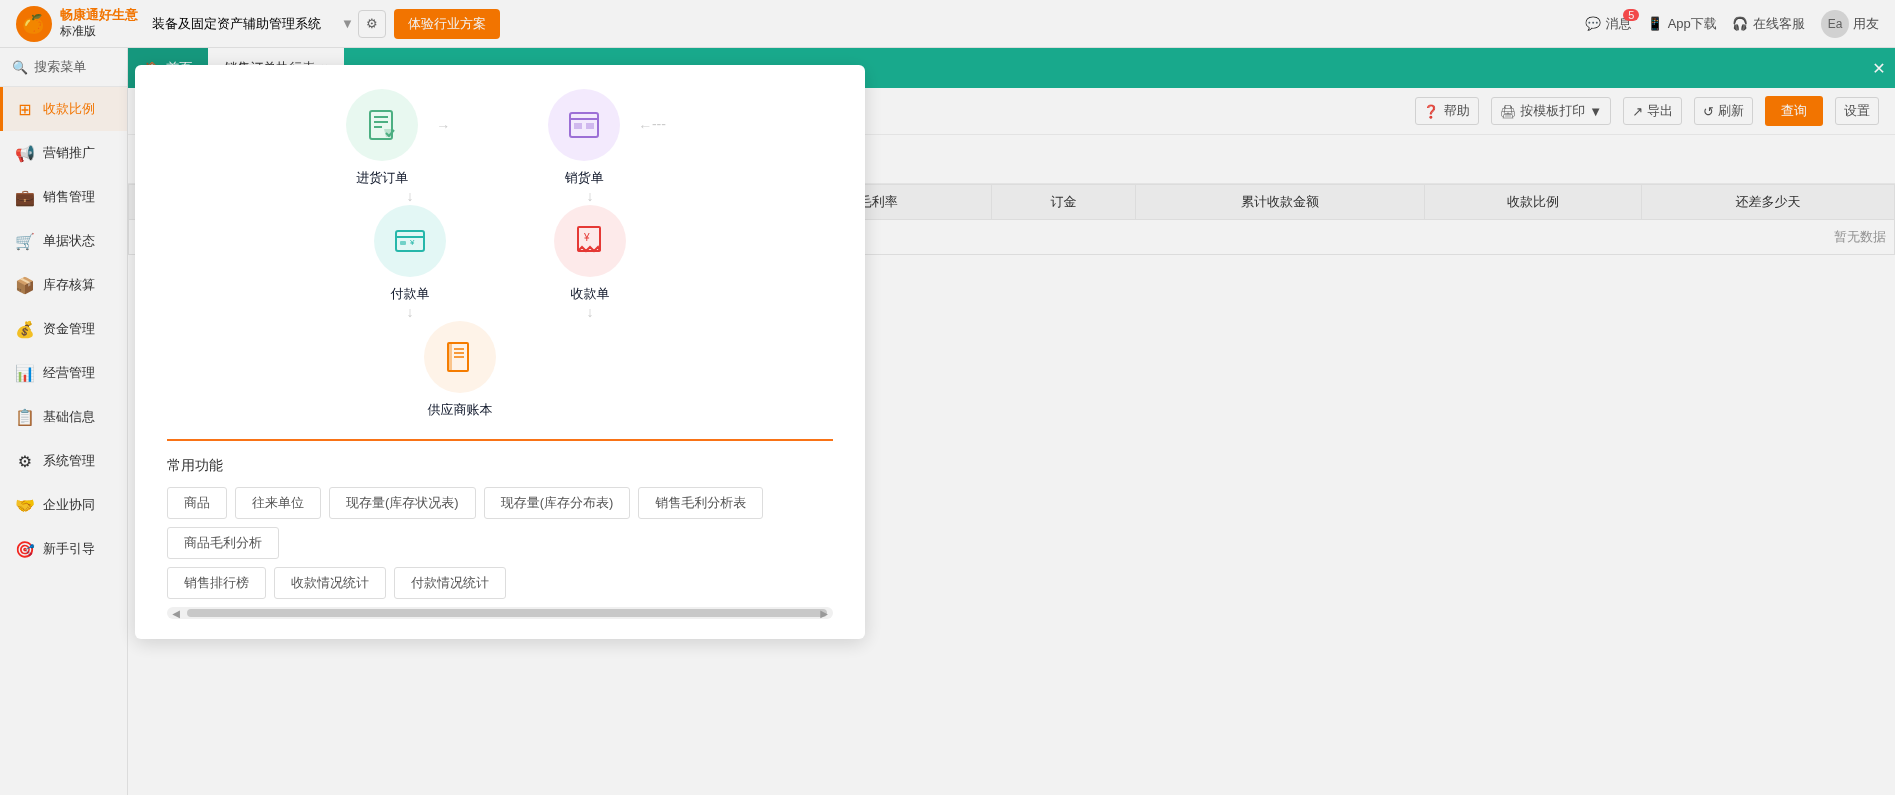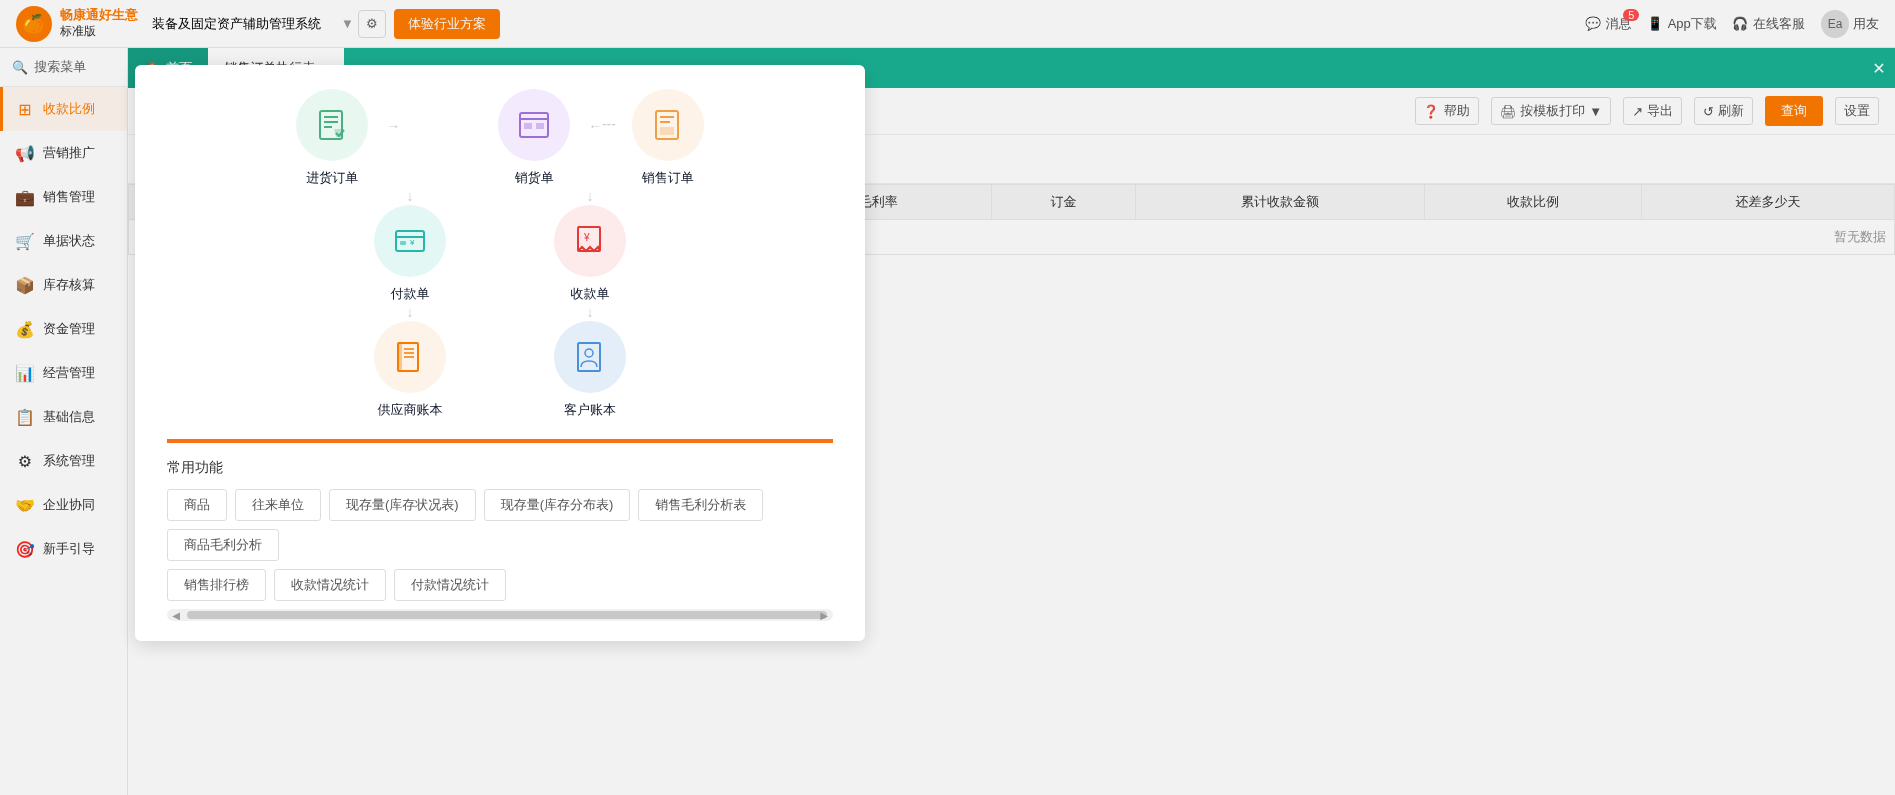--- a/index.html
+++ b/index.html
@@ -72,21 +72,21 @@
     .flow-circle.red { background: #fdeaea; color: #e53935; }
     .flow-circle.orange { background: #fef3e8; color: #f57c00; }
     .flow-circle.blue { background: #e3eef8; color: #4a90d9; }
 
     .flow-label { font-size: 13px; color: #0f172a; }
     .flow-arrow-h { color: #ccc; font-size: 14px; margin: 0 4px; padding-bottom: 28px; display: flex; align-items: center; }
     .flow-arrow-dashed { color: #ccc; font-size: 14px; margin: 0 4px; padding-bottom: 28px; display: flex; align-items: center; letter-spacing: -2px; }
     .flow-arrow-v { color: #ccc; font-size: 14px; text-align: center; line-height: 1; margin: 2px 0; }
 
     
-    .common-section { border-top: 4px solid #f97316; padding-top: 16px; }
+    .common-section { border-top: 2px solid #f97316; padding-top: 16px; }
     .common-title { font-size: 14px; color: #333; margin-bottom: 12px; }
     .common-btns { display: flex; flex-wrap: wrap; gap: 8px; margin-bottom: 8px; }
     .common-btn { border: 1px solid #ddd; border-radius: 3px; padding: 6px 16px; background: #fff; color: #555; cursor: pointer; font-size: 13px; }
 
     .cal-icon { font-size: 14px; color: #aaa; }
   </style>
 </head>
 <body>
 
 <div class="app-wrapper">
@@ -288,31 +288,20 @@
                         <line x1="4" y1="12" x2="32" y2="12" stroke="#9c6fd6" stroke-width="2"></line>
                         <rect x="8" y="16" width="8" height="6" fill="#9c6fd6" opacity="0.4"></rect>
                         <rect x="20" y="16" width="8" height="6" fill="#9c6fd6" opacity="0.4"></rect>
                       </svg>
                   </div>
                   <span class="flow-label">销货单</span>
                 </div>
 
                 <div class="flow-arrow-dashed" style="padding-bottom:28px; display:flex; align-items:center; color:#ccc; margin:0 4px;">← - - -</div>
 
-                <div class="flow-item">
-                  <div class="flow-circle orange-light">
-                    <svg width="36" height="36" viewBox="0 0 36 36">
-                        <rect x="6" y="4" width="22" height="28" rx="2" fill="none" stroke="#f0a044" stroke-width="2"></rect>
-                        <line x1="10" y1="10" x2="24" y2="10" stroke="#f0a044" stroke-width="2"></line>
-                        <line x1="10" y1="15" x2="20" y2="15" stroke="#f0a044" stroke-width="2"></line>
-                        <rect x="10" y="20" width="14" height="8" fill="#f0a044" opacity="0.3"></rect>
-                      </svg>
-                  </div>
-                  <span class="flow-label">销售订单</span>
-                </div>
               </div>
 
               <div style="display: flex; justify-content: center; gap: 0;">
                 <div style="width: 100px;"></div>
                 <div style="width: 16px;"></div>
                 <div style="width: 100px; text-align:center;">
                   <div class="flow-arrow-v">↓</div>
                 </div>
                 <div style="width: 80px;"></div>
                 <div style="width: 100px; text-align:center;">
@@ -373,30 +362,20 @@
                         <rect x="6" y="4" width="4" height="28" fill="#f57c00" opacity="0.4"></rect>
                         <line x1="12" y1="10" x2="22" y2="10" stroke="#f57c00" stroke-width="1.5"></line>
                         <line x1="12" y1="14" x2="22" y2="14" stroke="#f57c00" stroke-width="1.5"></line>
                         <line x1="12" y1="18" x2="22" y2="18" stroke="#f57c00" stroke-width="1.5"></line>
                       </svg>
                   </div>
                   <span class="flow-label">供应商账本</span>
                 </div>
                 <div style="width: 80px;"></div>
 
-                <div class="flow-item">
-                  <div class="flow-circle blue">
-                    <svg width="36" height="36" viewBox="0 0 36 36">
-                        <rect x="6" y="4" width="22" height="28" rx="1" fill="none" stroke="#4a90d9" stroke-width="2"></rect>
-                        <circle cx="17" cy="14" r="4" stroke="#4a90d9" stroke-width="1.5" fill="none"></circle>
-                        <path d="M9 28 Q9 22 17 22 Q25 22 25 28" stroke="#4a90d9" stroke-width="1.5" fill="none"></path>
-                      </svg>
-                  </div>
-                  <span class="flow-label">客户账本</span>
-                </div>
                 <div style="width: 116px;"></div>
               </div>
             </div>
 
             <div class="common-section">
               <div class="common-title">常用功能</div>
               <div class="common-btns">
                 <button class="common-btn">商品</button>
                 <button class="common-btn">往来单位</button>
                 <button class="common-btn">现存量(库存状况表)</button>

